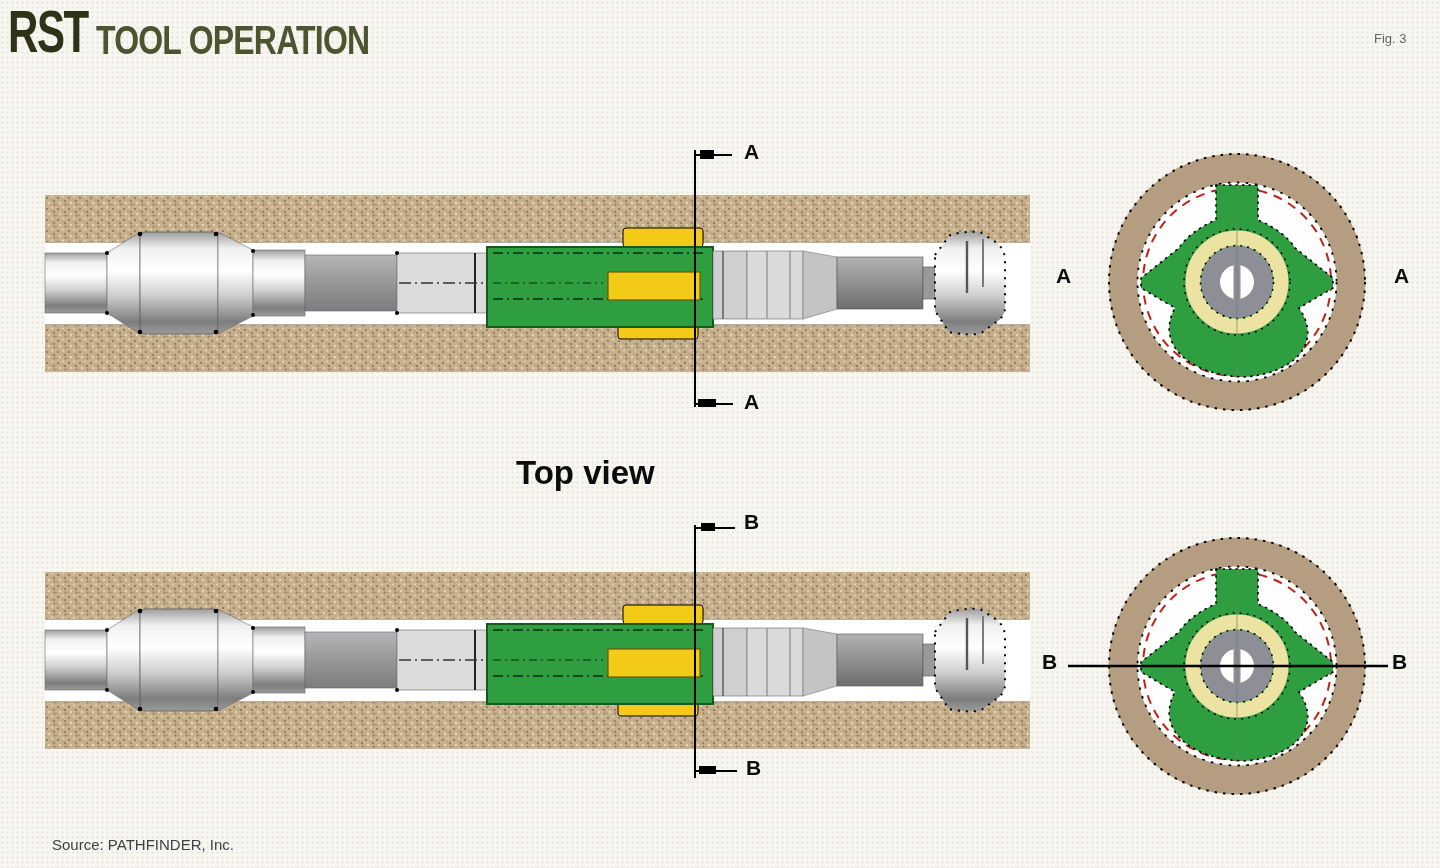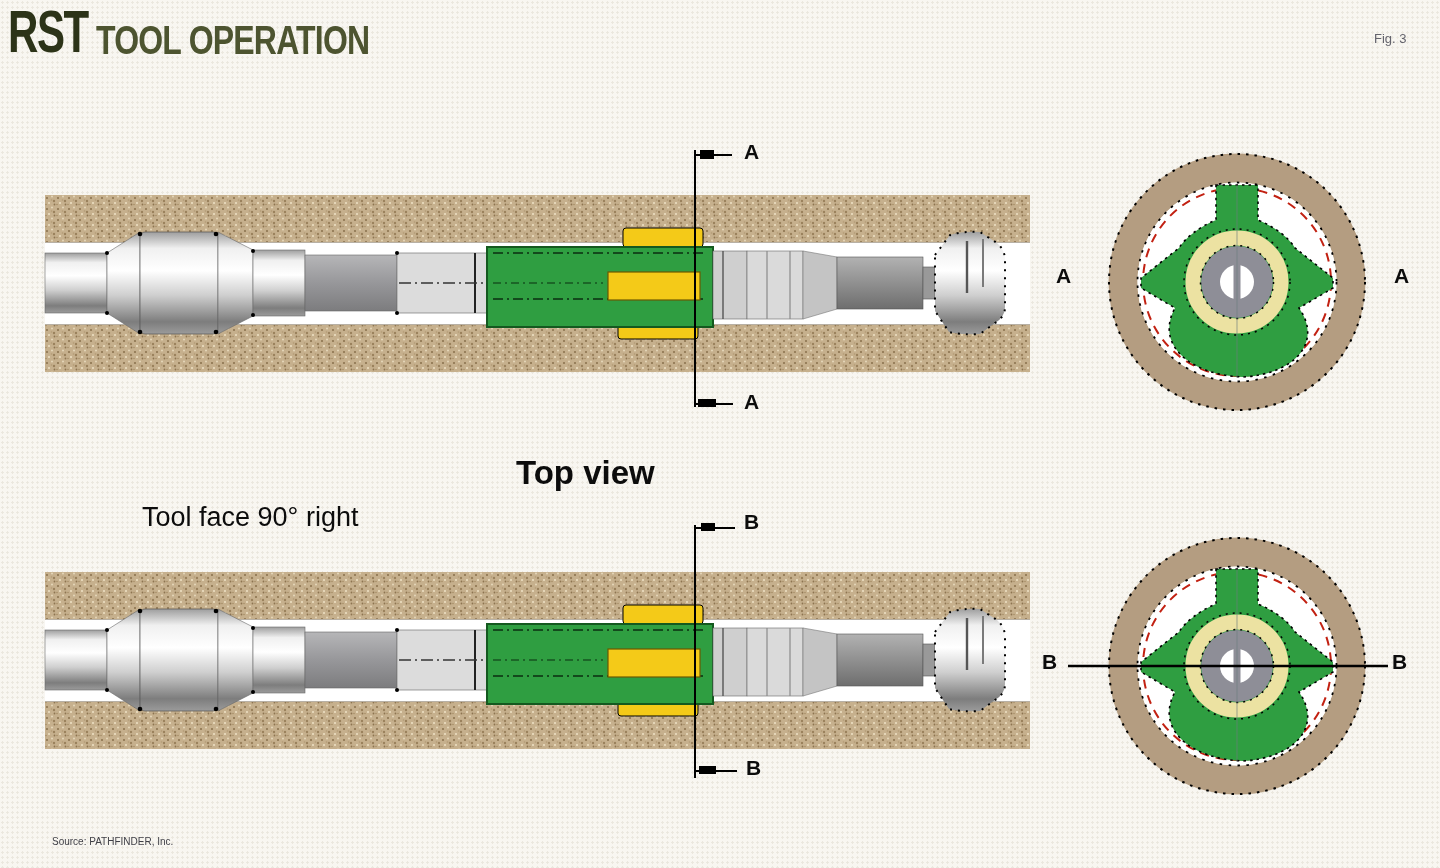--- a/index.html
+++ b/index.html
@@ -21,21 +21,21 @@
   .figno{left:1374px;top:32px;font-size:13px;color:#4a4a55;opacity:.85;}
   .toolface{font-size:27px;color:#0c0c0c;}
   .tf-left{left:142px;top:131px;}
   .tf-right{left:142px;top:504px;}
   .topview{left:516px;top:442px;font-size:33px;font-weight:bold;color:#0c0c0c;margin-top:14px;}
   .seclet{font-size:21px;font-weight:bold;color:#0c0c0c;}
   .a-top{left:744px;top:141px;}   .a-bottom{left:744px;top:391px;}
   .a-left{left:1056px;top:265px;} .a-right{left:1394px;top:265px;}
   .b-top{left:744px;top:511px;}   .b-bottom{left:746px;top:757px;}
   .b-left{left:1042px;top:651px;} .b-right{left:1392px;top:651px;}
-  .source{left:52px;top:837px;font-size:10px;color:#3f3f46;}
+  .source{left:52px;top:837px;font-size:15px;color:#3f3f46;}
 </style>
 </head>
 <body>
 
 <div class="stage">
 
   <svg class="art" width="1440" height="868" viewBox="0 0 1440 868">
     <defs>
       <pattern id="speck" width="11" height="11" patternUnits="userSpaceOnUse">
         <rect width="11" height="11" fill="#c6b08d"></rect>
@@ -172,21 +172,20 @@
     <g transform="translate(1237,666)">
       <use href="#xsection"></use>
     </g>
     <line x1="1068" y1="666" x2="1388" y2="666" stroke="#000" stroke-width="2.5"></line>
   </svg>
 
   <div class="lbl product">RST</div>
   <div class="lbl apptitle">TOOL OPERATION</div>
   <div class="lbl figno">Fig. 3</div>
 
-  <div class="lbl toolface tf-right">Tool face 90° right</div>
   <div class="lbl topview">Top view</div>
 
   <div class="lbl seclet a-top">A</div>
   <div class="lbl seclet a-bottom">A</div>
   <div class="lbl seclet a-left">A</div>
   <div class="lbl seclet a-right">A</div>
 
   <div class="lbl seclet b-top">B</div>
   <div class="lbl seclet b-bottom">B</div>
   <div class="lbl seclet b-left">B</div>

